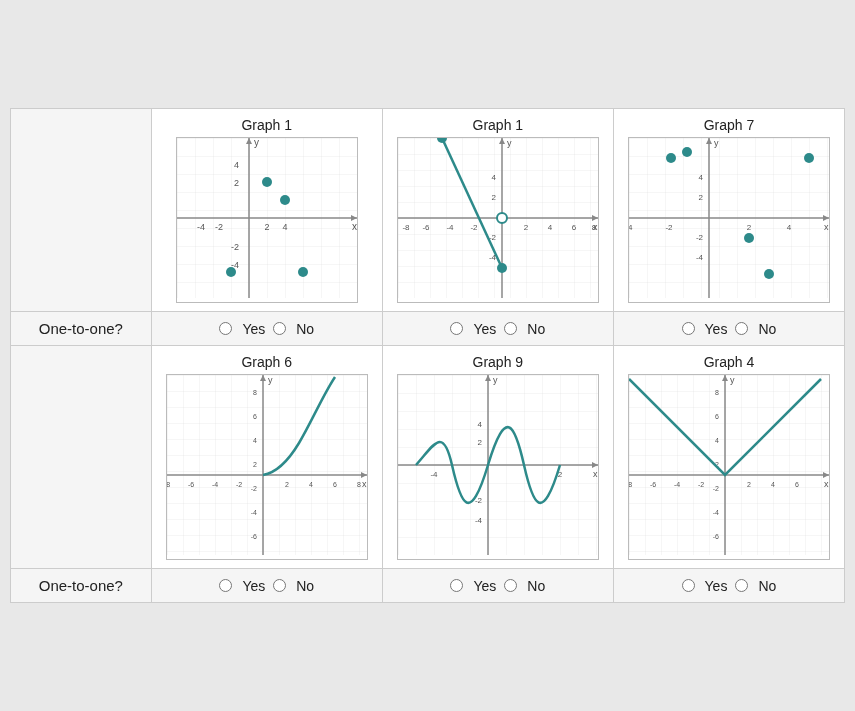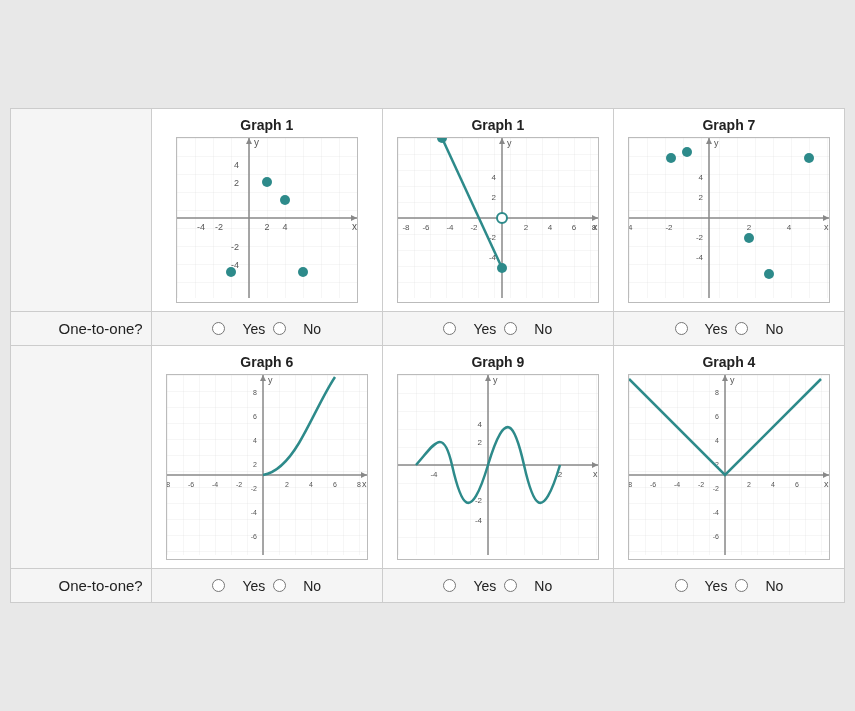--- a/index.html
+++ b/index.html
@@ -18,57 +18,57 @@
       border-collapse: collapse;
       width: 855px;
     }
     .main-table td {
       border: 1px solid #ccc;
       padding: 8px;
       vertical-align: middle;
     }
     .label-cell {
       width: 155px;
-      text-align: right;
+      text-align: center;
       padding-left: 16px;
       font-size: 15px;
       font-weight: normal;
       color: #222;
       background: #f5f5f5;
     }
     .graph-cell {
       width: 233px;
       text-align: center;
       background: white;
       padding: 6px 4px;
     }
     .graph-title {
       font-size: 14px;
-      font-weight: bold;
+      font-weight: normal;
       margin-bottom: 4px;
       color: #222;
     }
     .graph-container {
       display: inline-block;
       background: white;
       border: 1px solid #bbb;
       position: relative;
     }
     .radio-row {
       display: flex;
       align-items: center;
       justify-content: center;
       gap: 8px;
       font-size: 14px;
       color: #222;
     }
     .radio-row label {
       display: flex;
       align-items: center;
-      gap: 17px;
+      gap: 10px;
       cursor: pointer;
     }
     .radio-row input[type=radio] {
       accent-color: #555;
     }
     .answer-cell {
       background: #f5f5f5;
       text-align: center;
       padding: 10px;
     }

